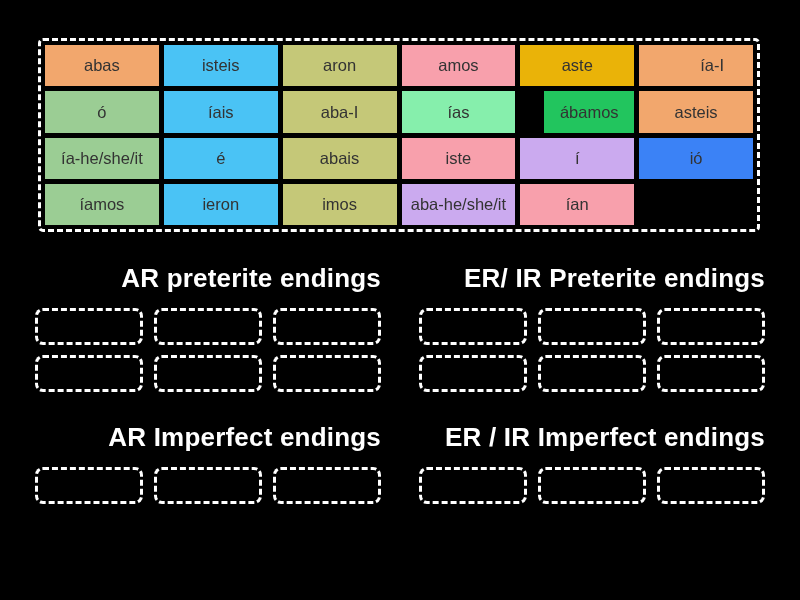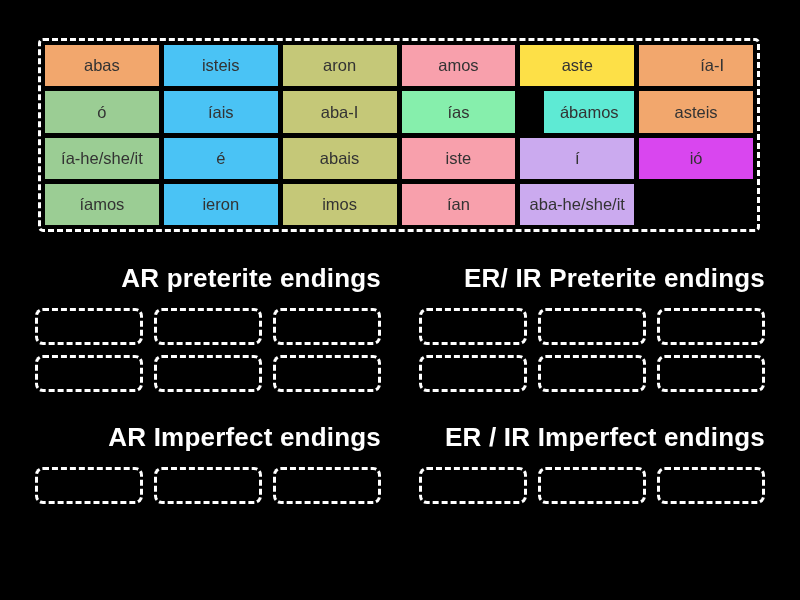--- a/index.html
+++ b/index.html
@@ -79,39 +79,39 @@
 </head>
 <body>
 
 <div class="stage">
 
   <div class="tile-bank" id="tile-bank">
       <div class="tile" style="background: rgb(242, 167, 109);">abas</div>
       <div class="tile" style="background: rgb(74, 195, 245);">isteis</div>
       <div class="tile" style="background: rgb(197, 200, 120);">aron</div>
       <div class="tile" style="background: rgb(248, 160, 172);">amos</div>
-      <div class="tile" style="background: #fde047;">aste</div>
+      <div class="tile" style="background: #eab308;">aste</div>
       <div class="tile" style="background: rgb(242, 167, 109); padding-left: 32px;">ía-I</div>
       <div class="tile" style="background: rgb(155, 205, 148);">ó</div>
       <div class="tile" style="background: rgb(74, 195, 245);">íais</div>
       <div class="tile" style="background: rgb(197, 200, 120);">aba-I</div>
       <div class="tile" style="background: #86efac;">ías</div>
-      <div class="tile" style="background: #5eead4; margin-left: 24px;">ábamos</div>
+      <div class="tile" style="background: #22c55e; margin-left: 24px;">ábamos</div>
       <div class="tile" style="background: rgb(242, 167, 109);">asteis</div>
       <div class="tile" style="background: rgb(155, 205, 148);">ía-he/she/it</div>
       <div class="tile" style="background: rgb(74, 195, 245);">é</div>
       <div class="tile" style="background: rgb(197, 200, 120);">abais</div>
       <div class="tile" style="background: rgb(248, 160, 172);">iste</div>
       <div class="tile" style="background: rgb(203, 170, 239);">í</div>
-      <div class="tile" style="background: #d946ef;">ió</div>
+      <div class="tile" style="background: #3b82f6;">ió</div>
       <div class="tile" style="background: rgb(155, 205, 148);">íamos</div>
       <div class="tile" style="background: rgb(74, 195, 245);">ieron</div>
       <div class="tile" style="background: rgb(197, 200, 120);">imos</div>
+      <div class="tile" style="background: rgb(203, 170, 239);">aba-he/she/it</div>
       <div class="tile" style="background: rgb(248, 160, 172);">ían</div>
-      <div class="tile" style="background: rgb(203, 170, 239);">aba-he/she/it</div>
     </div>
 
   <section class="group g1">
     <h2 class="group-title">AR preterite endings</h2>
     <div class="slots">
         <div class="slot"></div>
         <div class="slot"></div>
         <div class="slot"></div>
         <div class="slot"></div>
         <div class="slot"></div>

